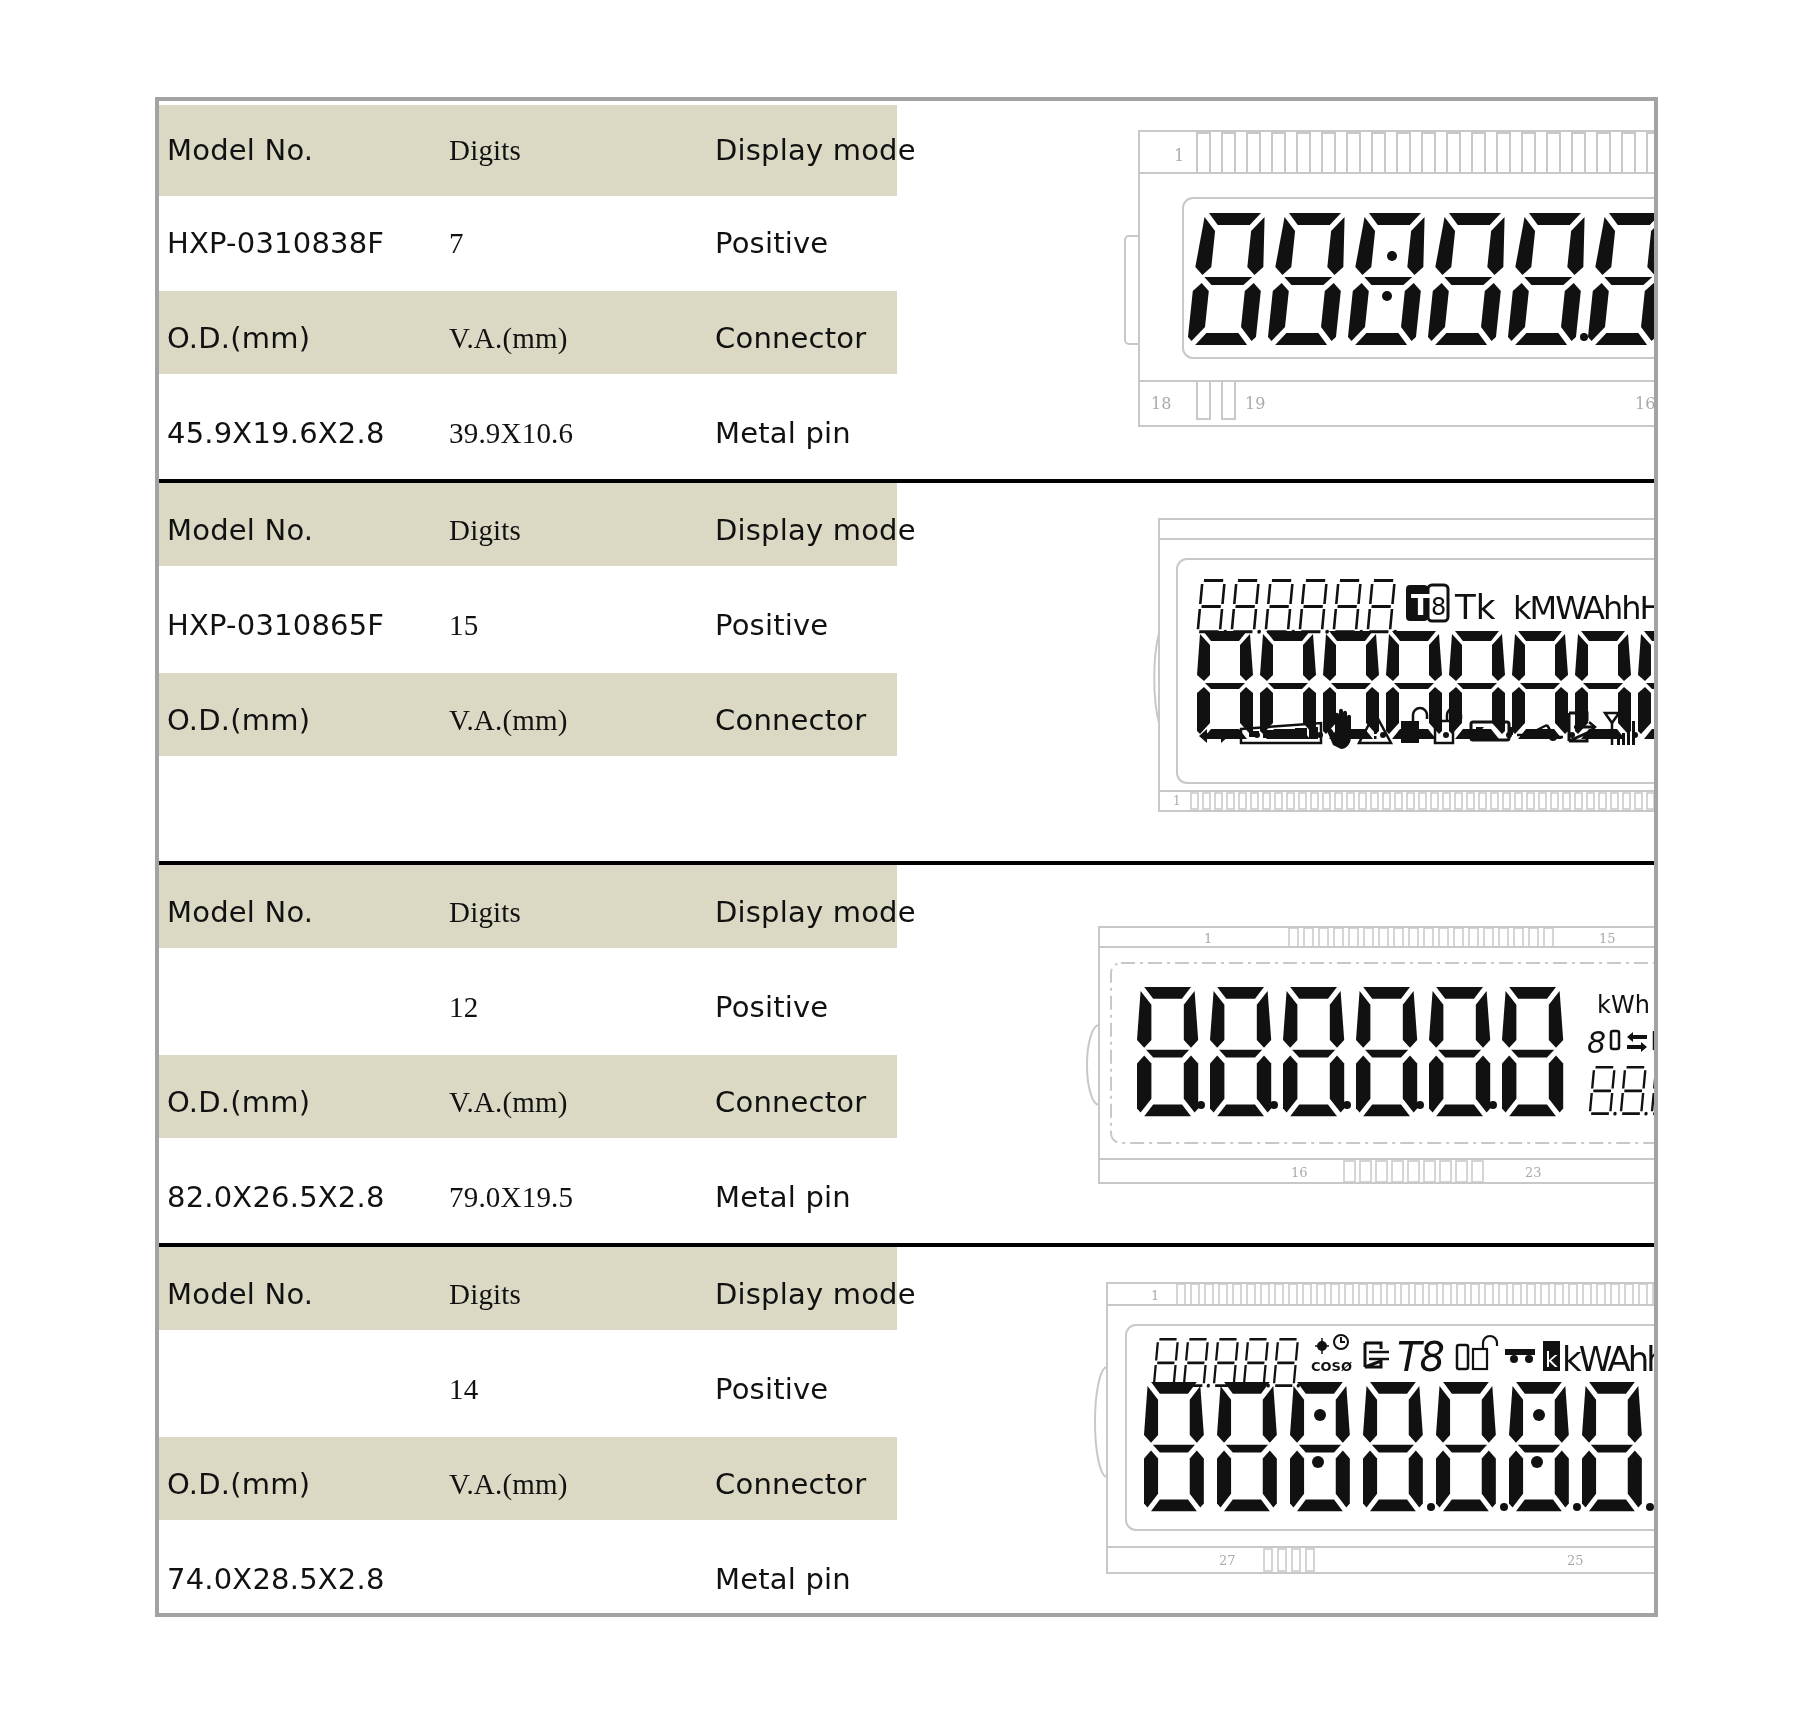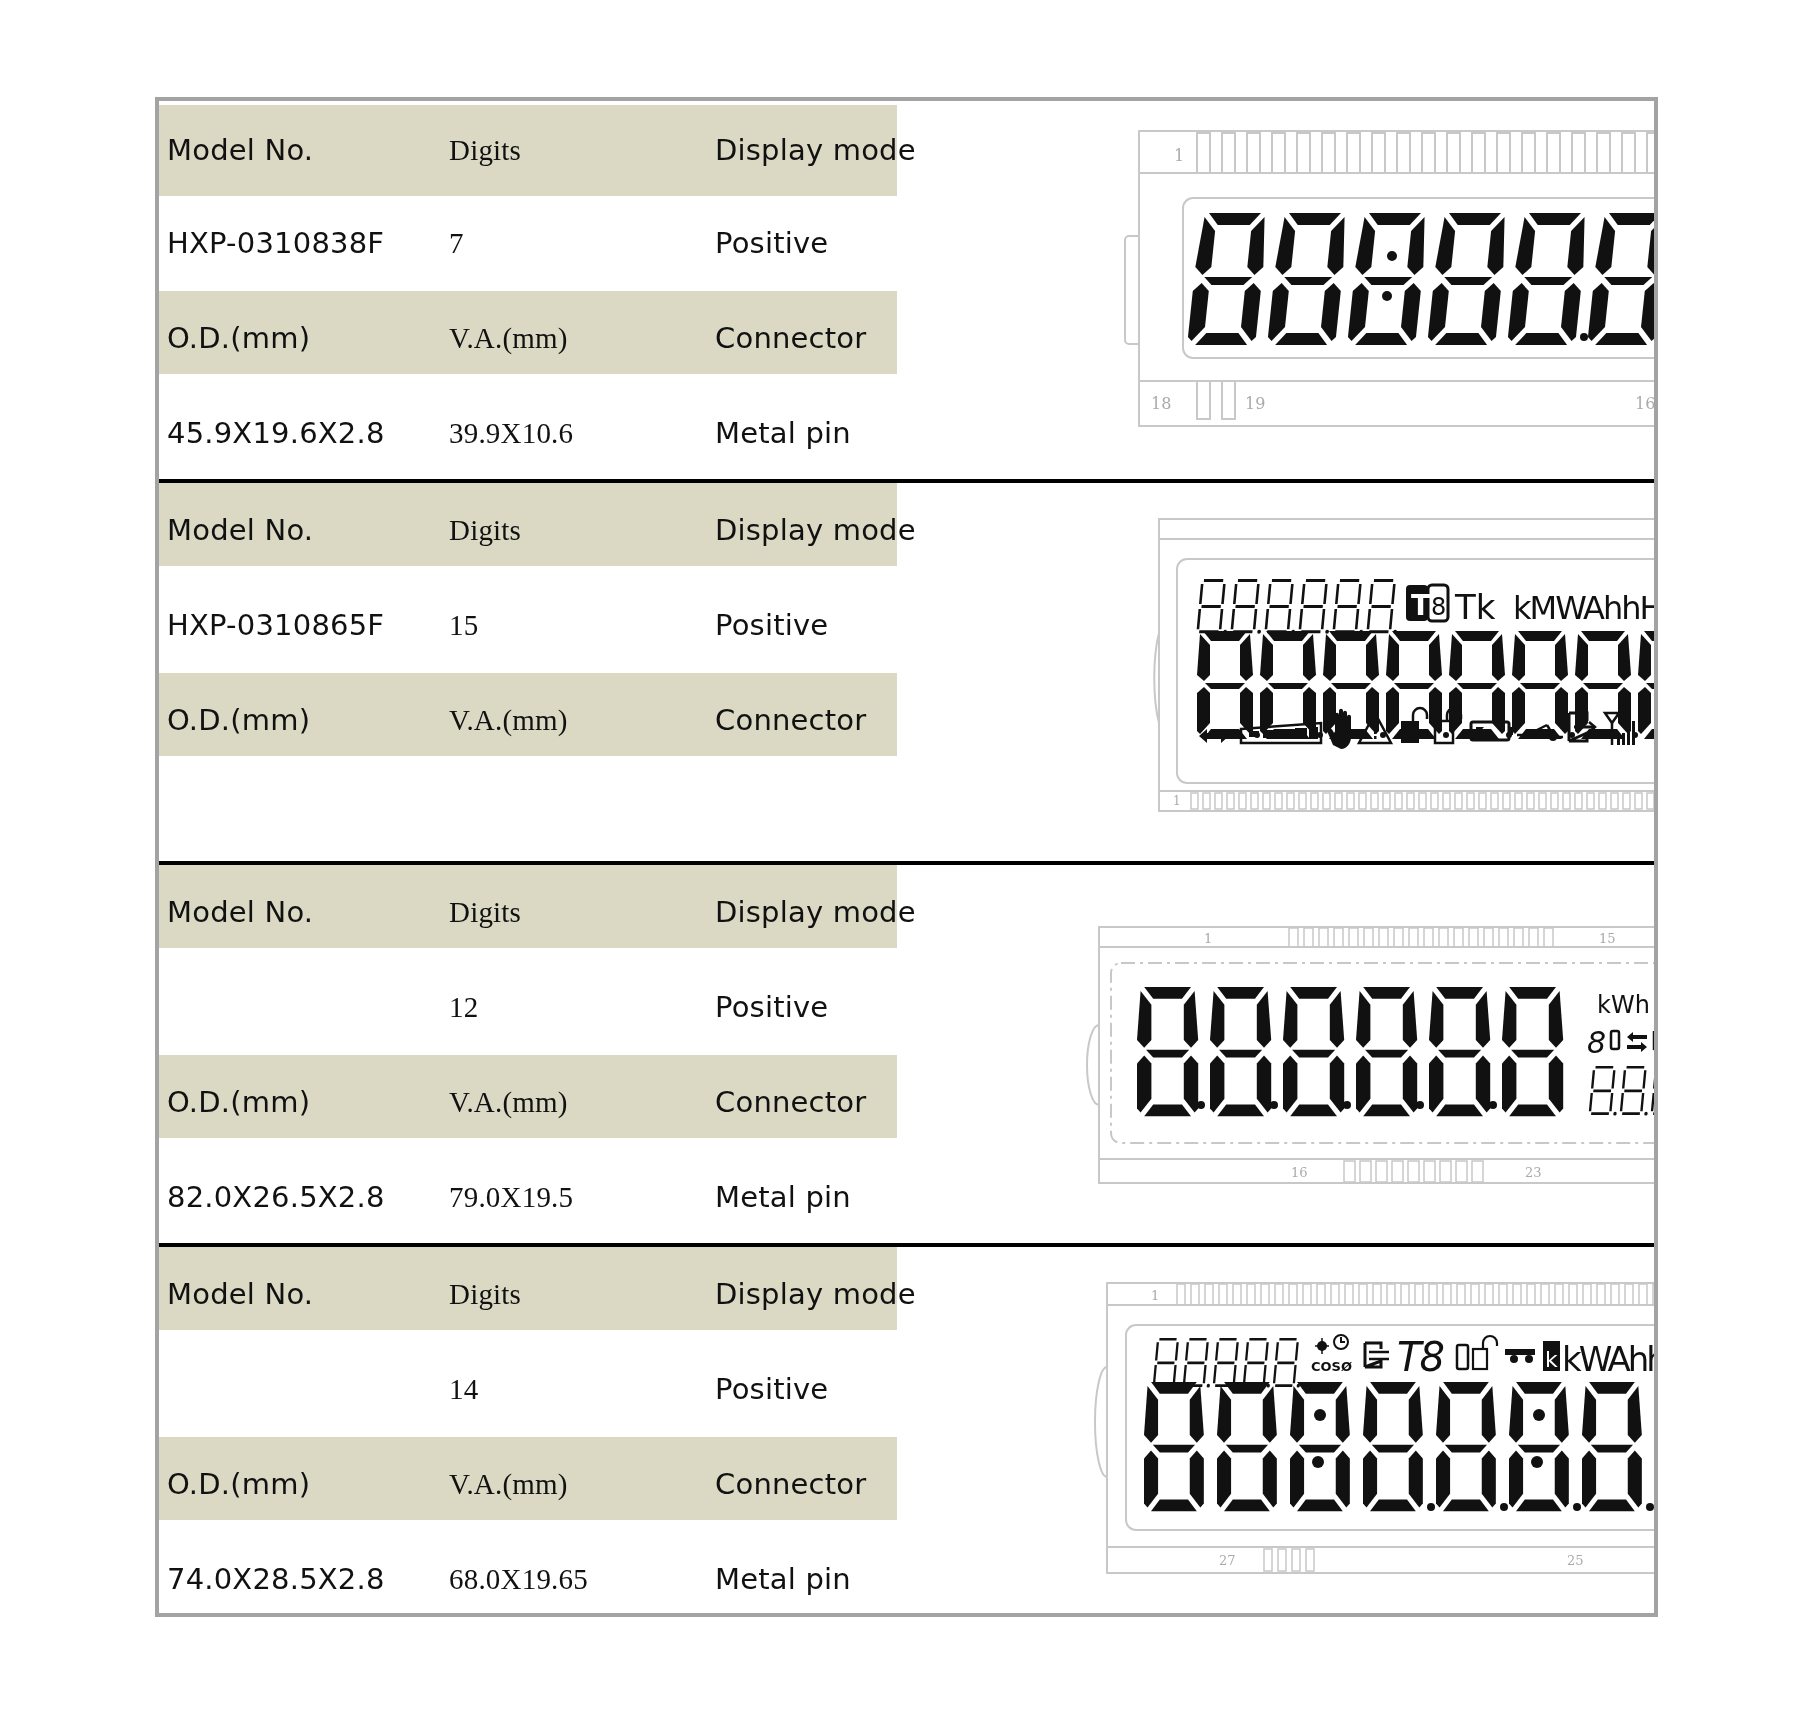--- a/index.html
+++ b/index.html
@@ -452,21 +452,20 @@
         <span class="cell c2">14</span>
         <span class="cell c3">Positive</span>
       </div>
       <div class="row beige" style="top:190px">
         <span class="cell c1">O.D.(mm)</span>
         <span class="cell c2">V.A.(mm)</span>
         <span class="cell c3">Connector</span>
       </div>
       <div class="row white" style="top:285px;height:81px">
         <span class="cell c1">74.0X28.5X2.8</span>
-        <span class="cell c2">68.0X19.65</span>
         <span class="cell c3">Metal pin</span>
       </div>
     </div>
     <div class="lcd">
       <svg width="735" height="366" viewBox="0 0 735 366">
         <g fill="none" stroke="#c8c8c8" stroke-width="2">
           <rect x="188" y="36" width="668" height="290"></rect>
           <line x1="188" y1="58" x2="856" y2="58"></line>
           <line x1="188" y1="300" x2="856" y2="300"></line>
           <rect x="207" y="78" width="627" height="205" rx="10"></rect>

